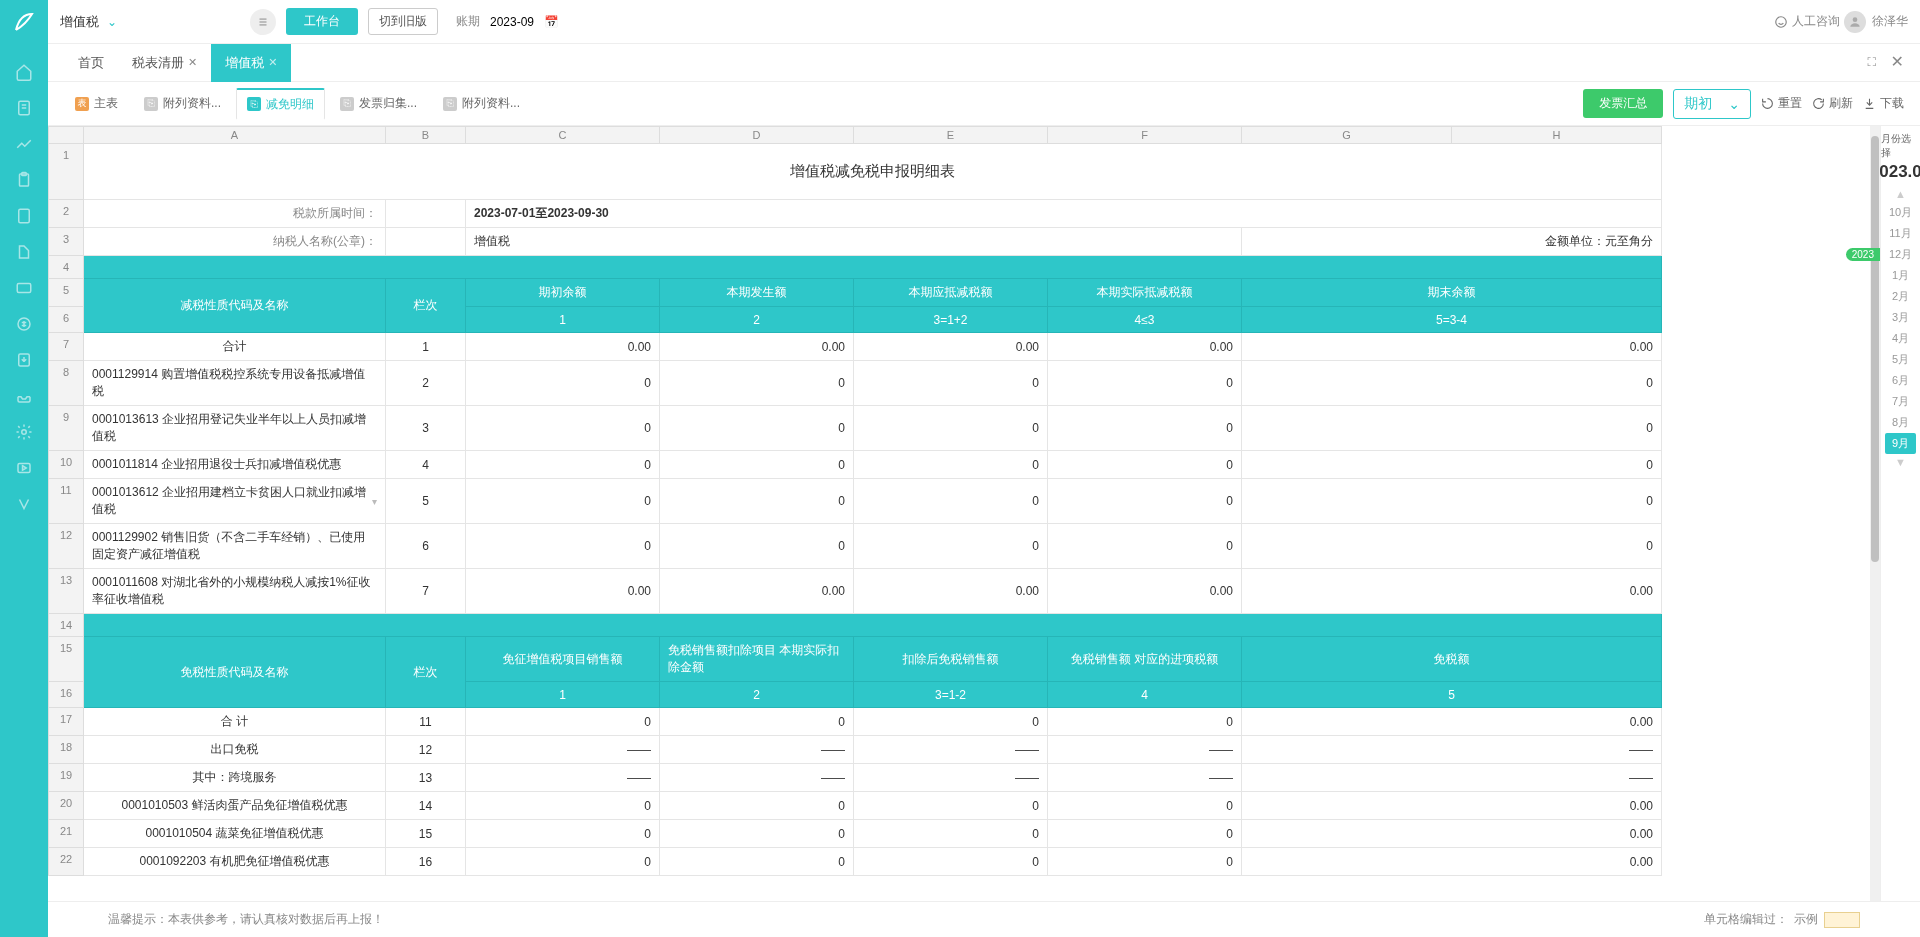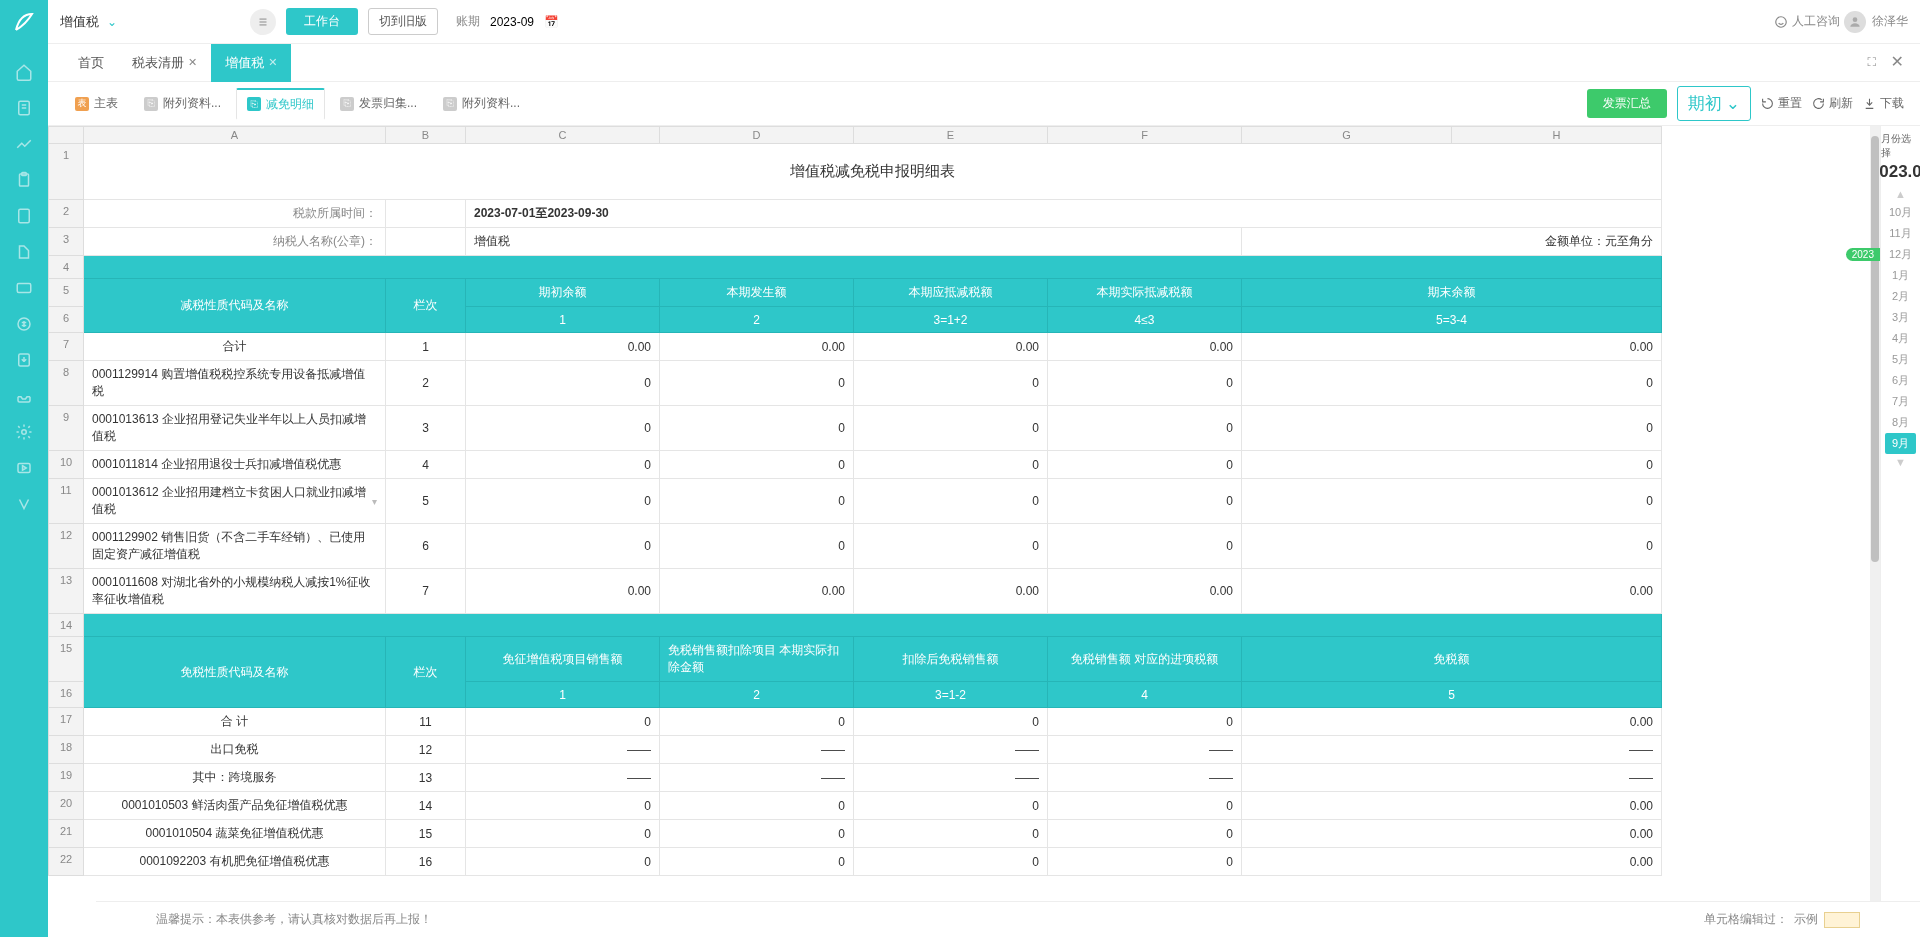--- a/index.html
+++ b/index.html
@@ -30,21 +30,21 @@
 .tabs-close-all { position: absolute; right: 16px; top: 8px; color: #888; cursor: pointer; font-size: 16px; }
 .subtabs-row { height: 44px; display: flex; align-items: center; padding: 0 16px; border-bottom: 1px solid #eee; }
 .subtabs { display: flex; gap: 4px; }
 .subtab { display: flex; align-items: center; gap: 5px; padding: 6px 10px; border: 1px solid transparent; font-size: 12px; color: #666; cursor: pointer; border-radius: 2px; }
 .subtab.active { border-top: 2px solid #2ec7c9; border-left: 1px solid #e5e5e5; border-right: 1px solid #e5e5e5; color: #2ec7c9; }
 .subtab-icon { width: 14px; height: 14px; border-radius: 2px; display: flex; align-items: center; justify-content: center; font-size: 9px; background: #ccc; color: #fff; }
 .subtab.active .subtab-icon { background: #2ec7c9; }
 .subtab-icon.orange { background: #f0a050; }
 .actions { margin-left: auto; display: flex; gap: 10px; align-items: center; padding-left: 44px; }
 .btn-green { background: #3dca6b; color: #fff; padding: 6px 16px; border-radius: 3px; border: none; cursor: pointer; font-size: 12px; }
-.btn-period { background: #fff; border: 1px solid #2ec7c9; color: #2ec7c9; padding: 5px 10px; border-radius: 3px; cursor: pointer; display: flex; align-items: center; gap: 4px; font-size: 17px; }
+.btn-period { background: #fff; border: 1px solid #2ec7c9; color: #2ec7c9; padding: 5px 10px; border-radius: 3px; cursor: pointer; display: flex; align-items: center; gap: 16px; font-size: 14px; }
 .link-action { color: #666; cursor: pointer; display: flex; align-items: center; gap: 4px; font-size: 12px; }
 .sheet-wrap { flex: 1; display: flex; overflow: hidden; position: relative; }
 .sheet { flex: 1; overflow: auto; }
 .grid { display: grid; grid-template-columns: 36px 302px 80px 194px 194px 194px 194px 210px 210px; font-size: 12px; }
 .col-header { background: #f3f3f3; border: 1px solid #ddd; border-left: none; text-align: center; padding: 2px 0; color: #888; font-size: 11px; }
 .col-header:first-child { border-left: 1px solid #ddd; }
 .corner { background: #f3f3f3; border: 1px solid #ddd; }
 .row-header { background: #f3f3f3; border: 1px solid #ddd; border-top: none; text-align: center; padding: 5px 0; color: #888; font-size: 11px; }
 .cell { border-right: 1px solid #e5e5e5; border-bottom: 1px solid #e5e5e5; padding: 5px 8px; background: #fff; min-height: 26px; display: flex; align-items: center; }
 .cell.center { justify-content: center; }
@@ -53,21 +53,21 @@
 .teal { background: #2ec7c9; color: #fff; justify-content: center; border-color: #26b5b7; }
 .teal-blank { background: #2ec7c9; border-color: #26b5b7; }
 .gray-text { color: #888; }
 .month-panel { width: 40px; background: #fff; border-left: 1px solid #eee; display: flex; flex-direction: column; align-items: center; padding: 4px 0; font-size: 11px; }
 .month-title { font-size: 10px; color: #666; padding: 2px 0; }
 .month-year { font-size: 17px; font-weight: bold; color: #333; padding-bottom: 4px; }
 .month-nav { color: #ccc; cursor: pointer; padding: 2px; }
 .month-item { padding: 3px 0; color: #999; cursor: pointer; width: 100%; text-align: center; }
 .month-item.active { color: #fff; background: #2ec7c9; border-radius: 2px; margin: 0 4px; width: calc(100% - 8px); }
 .year-badge { position: absolute; right: 40px; top: 122px; background: #3dca6b; color: #fff; font-size: 10px; padding: 1px 6px; border-radius: 8px 0 0 8px; }
-.footer { height: 36px; border-top: 1px solid #eee; display: flex; align-items: center; padding: 0 60px; font-size: 12px; color: #888; margin-left: 48px; }
+.footer { height: 36px; border-top: 1px solid #eee; display: flex; align-items: center; padding: 0 60px; font-size: 12px; color: #888; }
 .footer-right { margin-left: auto; display: flex; align-items: center; gap: 6px; }
 .example-box { width: 36px; height: 16px; background: #fff3d6; border: 1px solid #e8d090; }
 .scrollbar-v { position: absolute; right: 40px; top: 0; bottom: 0; width: 10px; background: #f0f0f0; }
 .scrollbar-thumb { position: absolute; left: 1px; right: 1px; top: 10px; height: 55%; background: #c0c0c0; border-radius: 4px; }
 .dropdown-arrow { color: #bbb; font-size: 10px; margin-left: auto; }
 </style>
 </head>
 <body>
 
 <div class="app">

